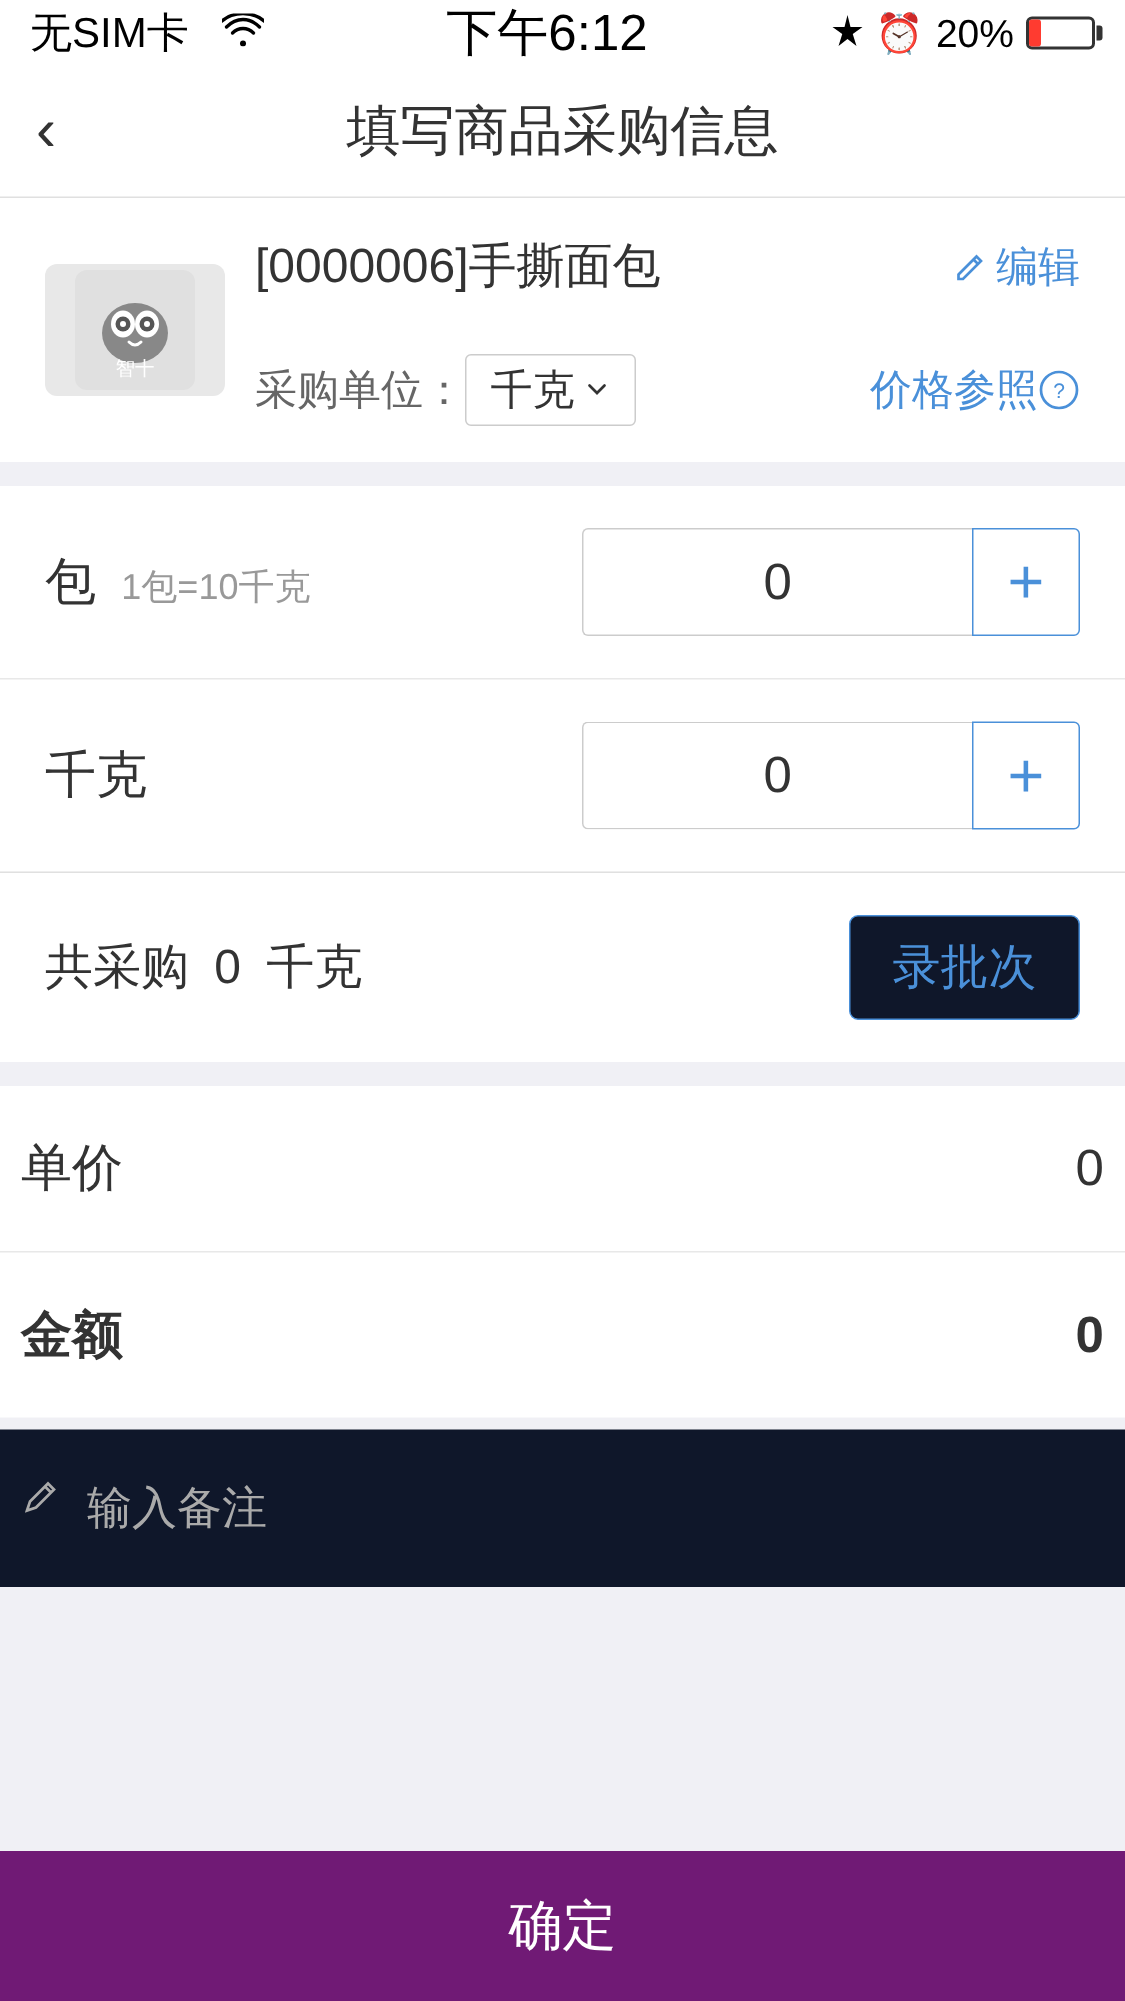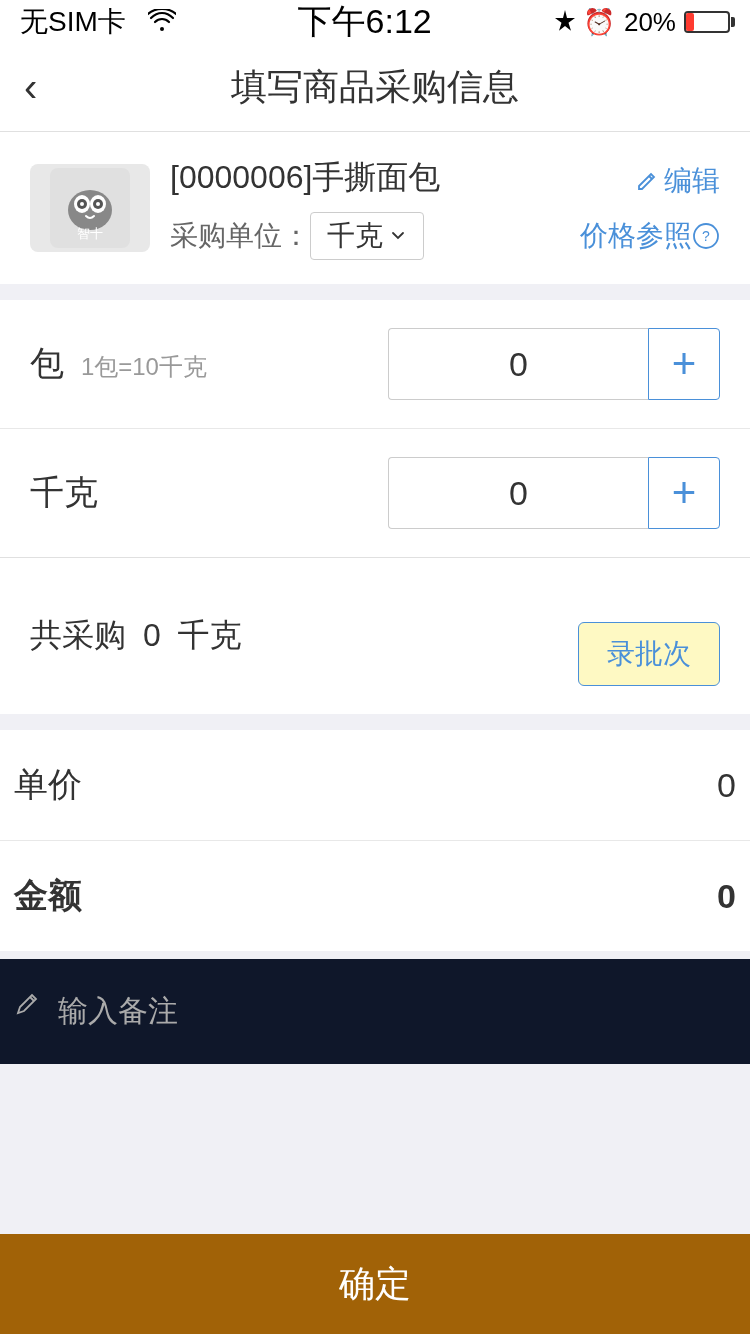--- a/index.html
+++ b/index.html
@@ -73,22 +73,22 @@
       display: flex; align-items: center; justify-content: center;
       flex-shrink: 0;
       overflow: hidden;
     }
     .product-image-inner {
       width: 80px; height: 80px;
       display: flex; align-items: center; justify-content: center;
     }
     .product-info { flex: 1; }
     .product-name-row {
-      display: flex; justify-content: space-between; align-items: flex-end;
-      margin-bottom: 12px;
+      display: flex; justify-content: space-between; align-items: center;
+      margin-bottom: 36px;
     }
     .product-name { font-size: 32px; color: #333; font-weight: 500; }
     .edit-btn { font-size: 28px; color: #4a90d9; display: flex; align-items: center; gap: 6px; cursor: pointer; }
     .product-unit-row {
       display: flex; justify-content: space-between; align-items: center;
     }
     .unit-label { font-size: 28px; color: #666; }
     .unit-selector {
       border: 1px solid #ccc; border-radius: 4px;
       padding: 4px 16px; font-size: 28px; color: #333;
@@ -133,22 +133,22 @@
     
     .summary-row {
       background: #fff;
       display: flex; align-items: center; justify-content: space-between;
       padding: 28px 30px;
       border-top: 1px solid #e0e0e0;
     }
     .summary-text { font-size: 32px; color: #333; }
     .batch-btn {
       border: 1px solid #4a90d9; border-radius: 6px;
-      padding: 12px 28px; font-size: 28px; color: #4a90d9;
-      background: #fef9c3; cursor: pointer; margin-top: 36px;
+      padding: 12px 28px; font-size: 32px; color: #4a90d9;
+      background: #0f172a; cursor: pointer;
     }
 
     
     .price-section {
       background: #fff;
       margin-top: 8px;
     }
     .price-row {
       display: flex; align-items: center; justify-content: space-between;
       padding: 32px 14px;
@@ -174,21 +174,21 @@
       background: #f0f0f5;
       min-height: 300px;
     }
 
     
     .confirm-btn {
       position: fixed;
       bottom: 0; left: 0; right: 0;
       width: 750px;
       height: 100px;
-      background: #a16207;
+      background: #701a75;
       color: #fff;
       font-size: 36px;
       border: none;
       cursor: pointer;
       display: flex; align-items: center; justify-content: center;
     }
   </style>
 </head>
 <body>
 

